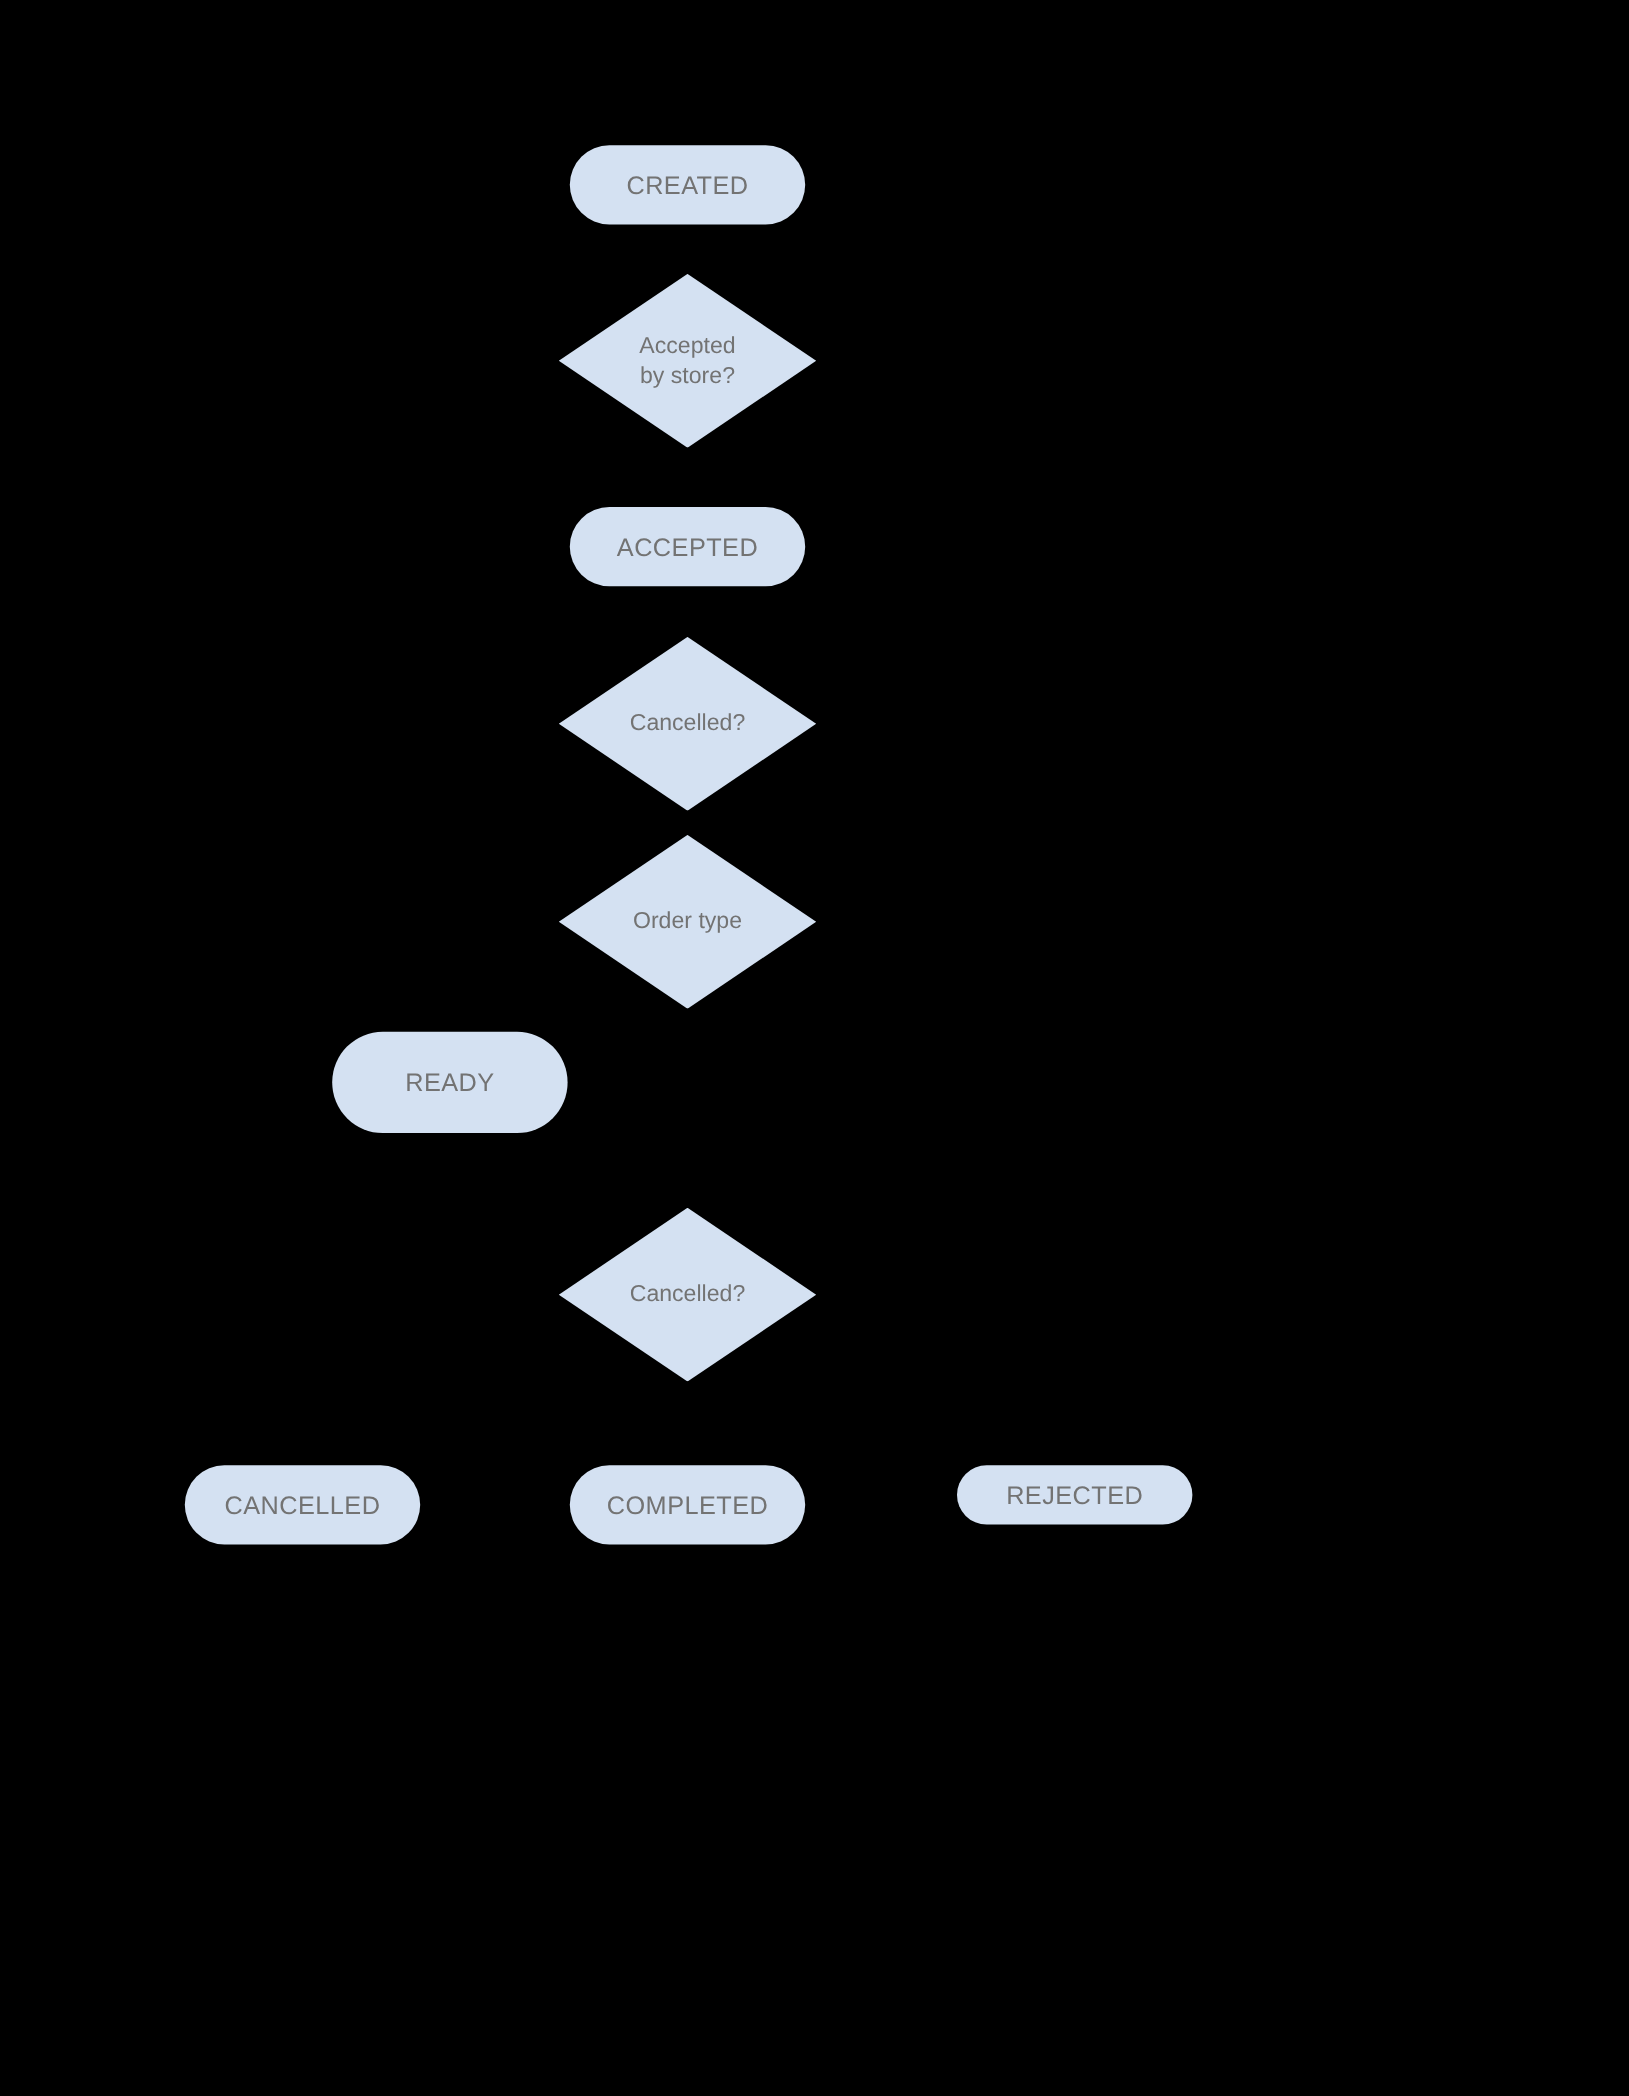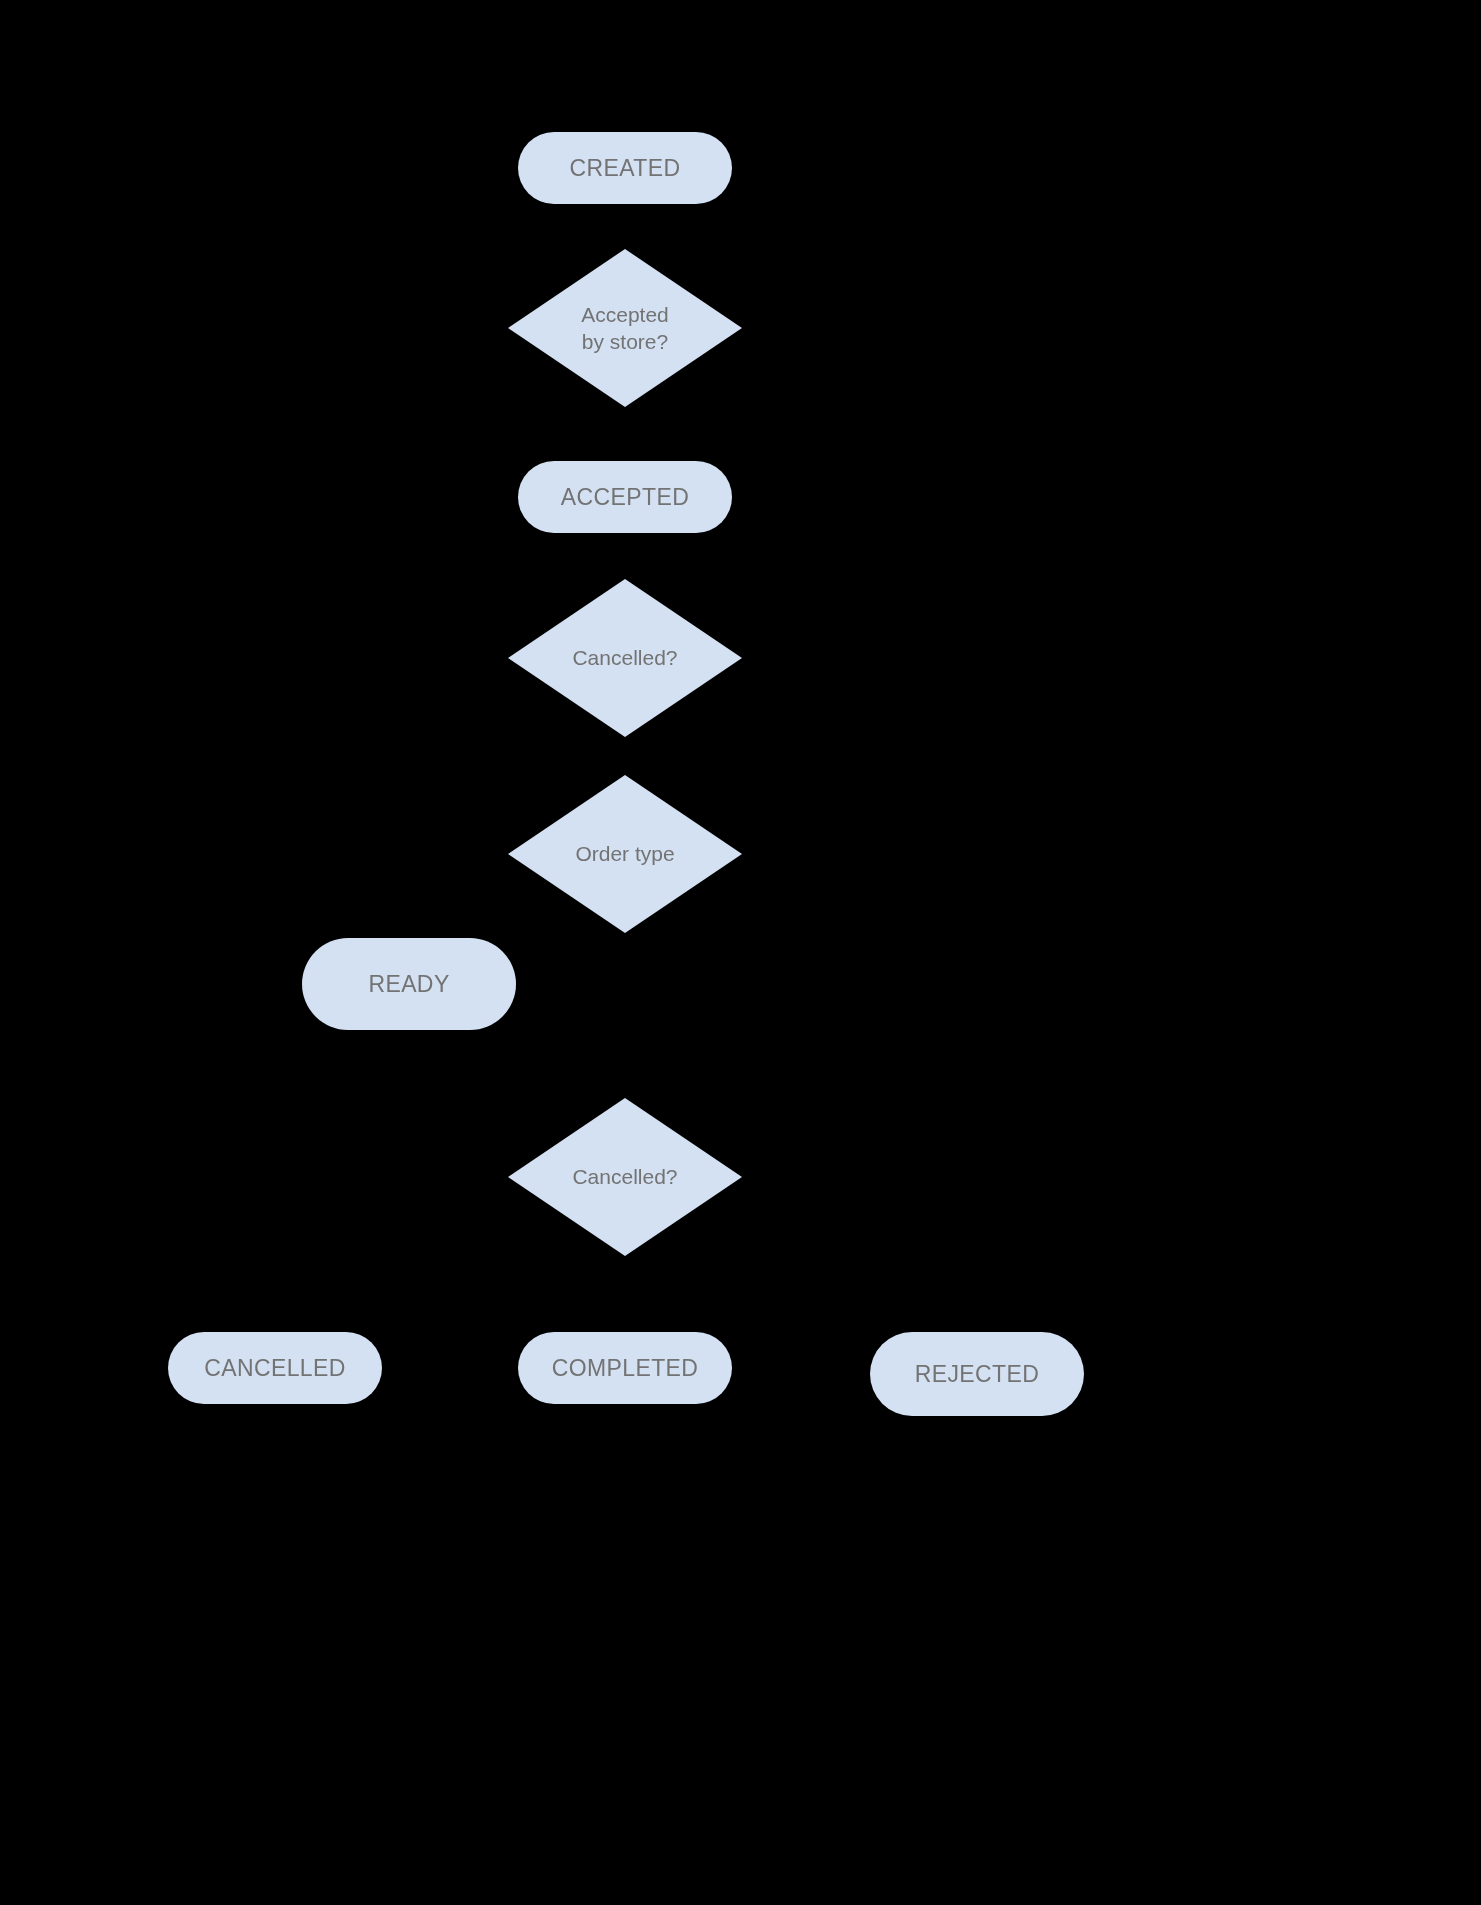--- a/index.html
+++ b/index.html
@@ -97,33 +97,33 @@
       <span class="label">Accepted
 by store?</span>
     </div>
     <div class="node node-terminal" style="left: 518px; top: 461px; width: 214px; height: 72px;">
       <span class="label">ACCEPTED</span>
     </div>
     <div class="node node-decision" style="left: 508px; top: 579px; width: 234px; height: 158px;">
       <div class="diamond-shape"></div>
       <span class="label">Cancelled?</span>
     </div>
-    <div class="node node-decision" style="left: 508px; top: 775px; width: 234px; height: 158px; justify-content: center;">
+    <div class="node node-decision" style="left: 508px; top: 759px; width: 234px; height: 158px; justify-content: center;">
       <div class="diamond-shape"></div>
       <span class="label">Order type</span>
     </div>
     <div class="node node-terminal" style="left: 302px; top: 938px; width: 214px; height: 92px;">
       <span class="label">READY</span>
     </div>
     <div class="node node-decision" style="left: 508px; top: 1098px; width: 234px; height: 158px;">
       <div class="diamond-shape"></div>
       <span class="label">Cancelled?</span>
     </div>
     <div class="node node-terminal" style="left: 168px; top: 1332px; width: 214px; height: 72px;">
       <span class="label">CANCELLED</span>
     </div>
     <div class="node node-terminal" style="left: 518px; top: 1332px; width: 214px; height: 72px;">
       <span class="label">COMPLETED</span>
     </div>
-    <div class="node node-terminal" style="left: 870px; top: 1332px; width: 214px; height: 84px;">
+    <div class="node node-terminal" style="left: 870px; top: 1332px; width: 214px; height: 54px;">
       <span class="label">REJECTED</span>
     </div>
   </div>
 
 </body></html>

